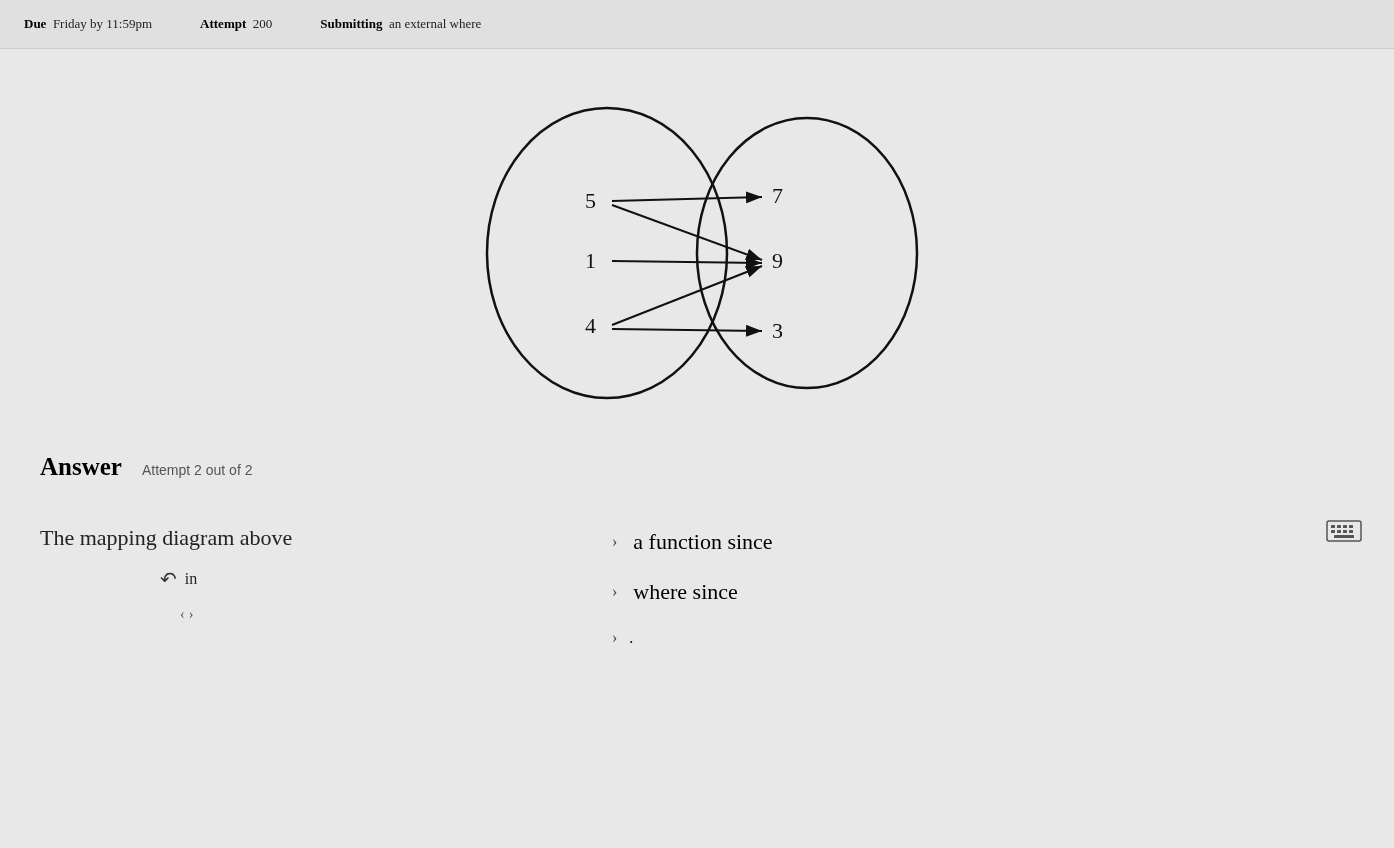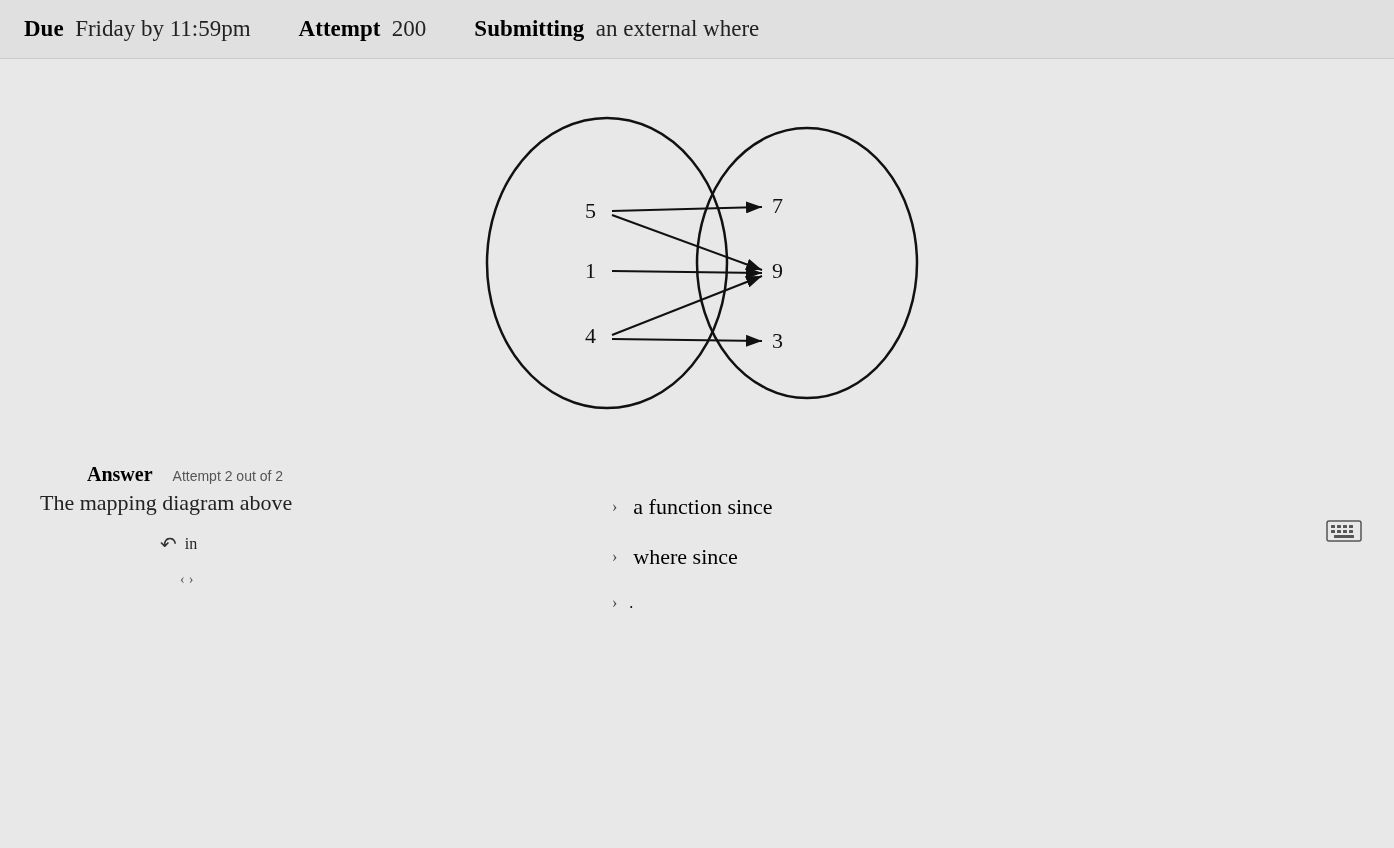--- a/index.html
+++ b/index.html
@@ -10,21 +10,21 @@
       min-height: 848px;
       overflow-x: hidden;
     }
     .header-bar {
       background-color: #e0e0e0;
       border-bottom: 1px solid #ccc;
       padding: 16px 24px;
       display: flex;
       align-items: center;
       gap: 48px;
-      font-size: 23px;
+      font-size: 13px;
     }
     .header-value {
       color: #222;
       font-weight: normal;
     }
     .header-bold {
       font-weight: bold;
     }
     .main-content {
       padding: 24px 32px;
@@ -37,25 +37,24 @@
     }
     svg.mapping-diagram {
       width: 560px;
       height: 320px;
     }
     .answer-section {
       margin-top: 20px;
       padding: 0 8px;
     }
     .answer-label {
-      font-size: 20px;
+      font-size: 25px;
       font-weight: bold;
       display: inline;
       margin-right: 16px;
-      margin-left: 47px;
     }
     .attempt-text {
       font-size: 14px;
       color: #555;
       font-family: Arial, sans-serif;
     }
     .left-phrase {
       font-size: 22px;
       color: #222;
       flex: 0 0 auto;
@@ -79,20 +78,21 @@
       color: #555;
     }
     .page-layout {
       position: relative;
       min-height: 848px;
     }
     .fill-row {
       display: flex;
       flex-direction: row;
       align-items: flex-start;
+      margin-top: 40px;
     }
     .left-col {
       flex: 0 0 580px;
       padding-left: 8px;
     }
     .right-col {
       flex: 1;
       display: flex;
       flex-direction: column;
       gap: 24px;

